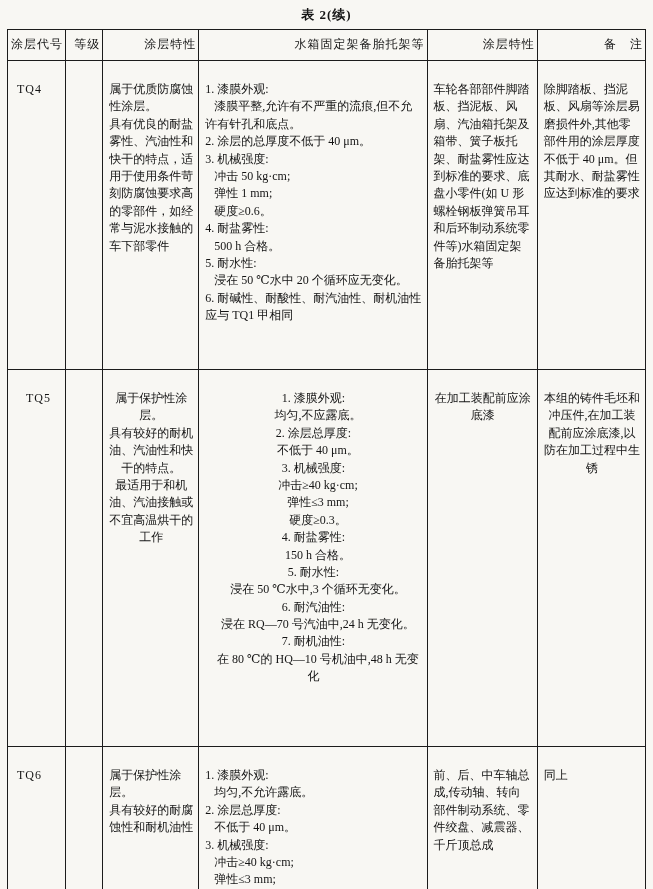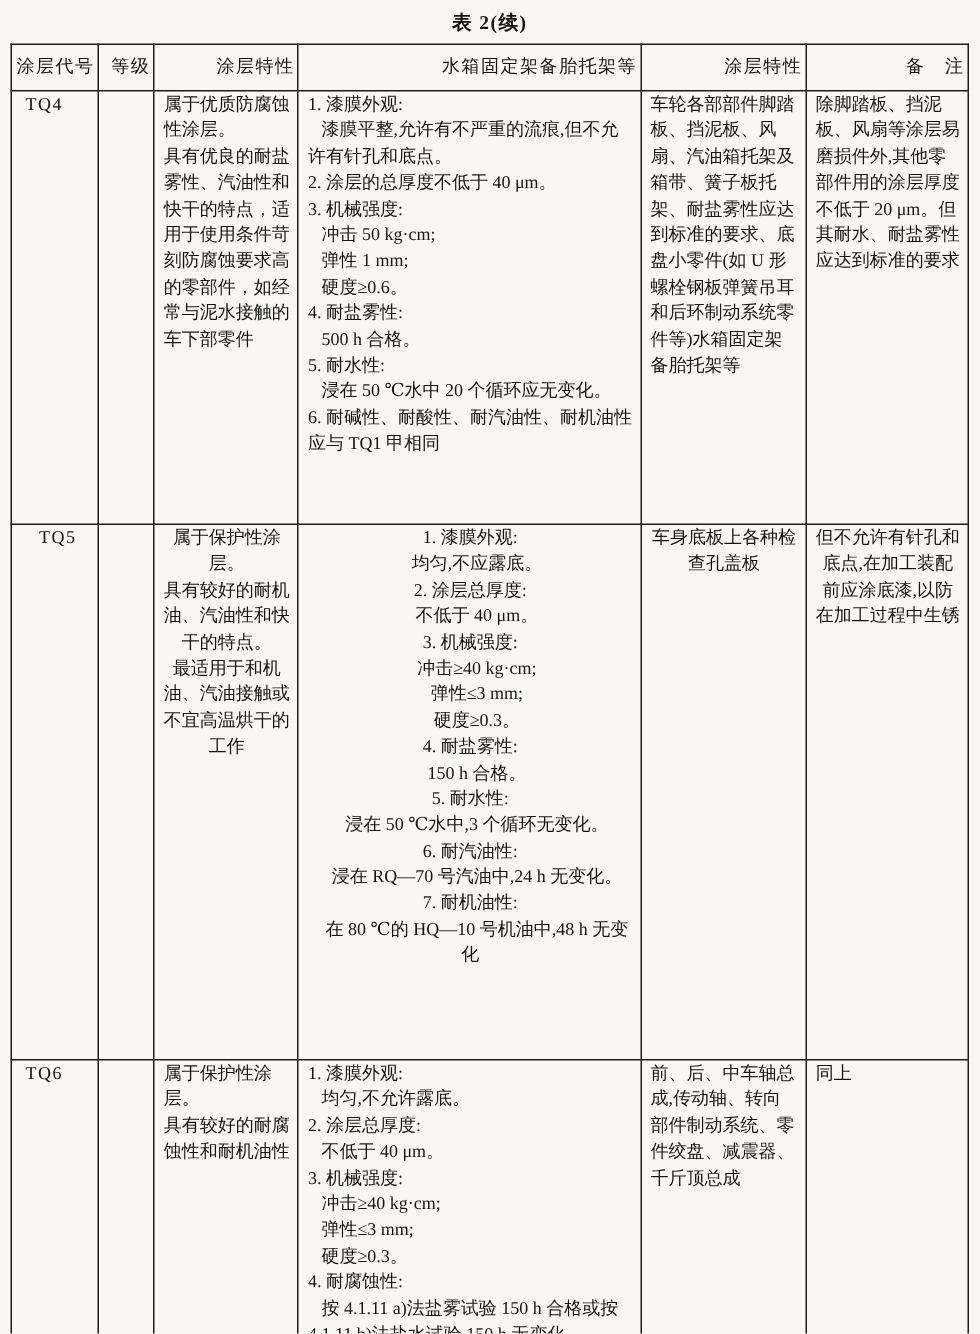--- a/index.html
+++ b/index.html
@@ -45,21 +45,21 @@
   th {
     font-weight: normal;
     text-align: right;
     vertical-align: middle;
     height: 24px;
     padding: 3px 2px;
     letter-spacing: 1px;
     margin-top: 48px;
   }
   td {
-    padding: 0 5px 4px 6px;
+    padding: 20px 5px 4px 6px;
     white-space: pre-wrap;
     word-break: break-all;
   }
   td.code {
     letter-spacing: 1px;
     padding-left: 9px;
     white-space: normal;
   }
   tr.r0 > td { height: 284px; }
   tr.r1 > td { height: 352px; text-align: center; }
@@ -103,21 +103,21 @@
 3. 机械强度:
    冲击 50 kg·cm;
    弹性 1 mm;
    硬度≥0.6。
 4. 耐盐雾性:
    500 h 合格。
 5. 耐水性:
    浸在 50 ℃水中 20 个循环应无变化。
 6. 耐碱性、耐酸性、耐汽油性、耐机油性应与 TQ1 甲相同</td>
         <td>车轮各部部件脚踏板、挡泥板、风扇、汽油箱托架及箱带、簧子板托架、耐盐雾性应达到标准的要求、底盘小零件(如 U 形螺栓钢板弹簧吊耳和后环制动系统零件等)水箱固定架备胎托架等</td>
-        <td>除脚踏板、挡泥板、风扇等涂层易磨损件外,其他零部件用的涂层厚度不低于 20 μm。但其耐水、耐盐雾性应达到标准的要求</td>
+        <td>除脚踏板、挡泥板、风扇等涂层易磨损件外,其他零部件用的涂层厚度不低于 40 μm。但其耐水、耐盐雾性应达到标准的要求</td>
       </tr>
       <tr class="r1">
         <td class="code">TQ5</td>
         <td></td>
         <td>属于保护性涂层。
 具有较好的耐机油、汽油性和快干的特点。
 最适用于和机油、汽油接触或不宜高温烘干的工作</td>
         <td>1. 漆膜外观:
    均匀,不应露底。
 2. 涂层总厚度:
@@ -127,22 +127,22 @@
    弹性≤3 mm;
    硬度≥0.3。
 4. 耐盐雾性:
    150 h 合格。
 5. 耐水性:
    浸在 50 ℃水中,3 个循环无变化。
 6. 耐汽油性:
    浸在 RQ—70 号汽油中,24 h 无变化。
 7. 耐机油性:
    在 80 ℃的 HQ—10 号机油中,48 h 无变化</td>
-        <td>车身底板上各种检查孔盖板</td>
-        <td>但不允许有针孔和底点,在加工装配前应涂底漆,以防在加工过程中生锈</td>
+        <td>在加工装配前应涂底漆</td>
+        <td>本组的铸件毛坯和冲压件,在加工装配前应涂底漆,以防在加工过程中生锈</td>
       </tr>
       <tr class="r2">
         <td class="code">TQ6</td>
         <td></td>
         <td>属于保护性涂层。
 具有较好的耐腐蚀性和耐机油性</td>
         <td>1. 漆膜外观:
    均匀,不允许露底。
 2. 涂层总厚度:
    不低于 40 μm。

